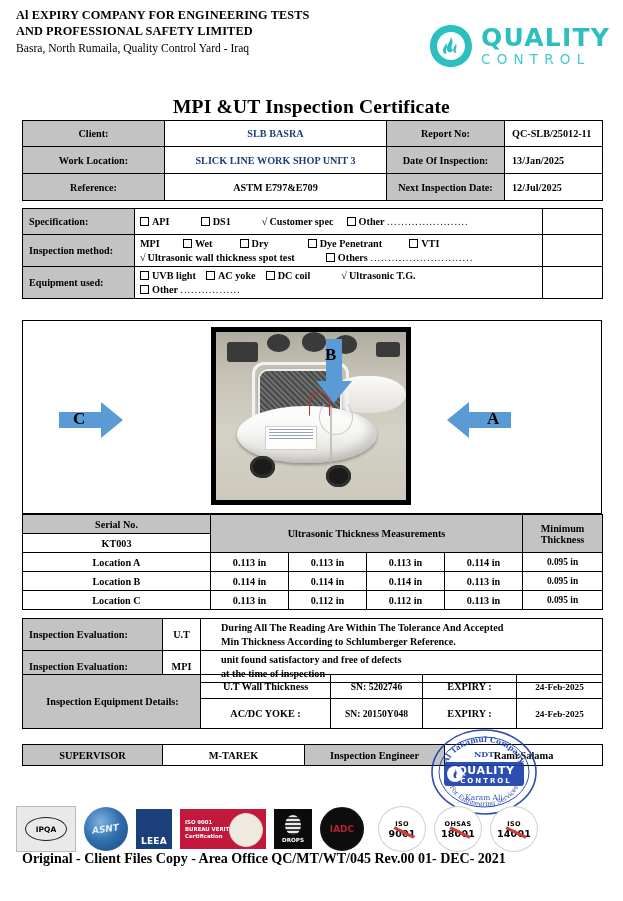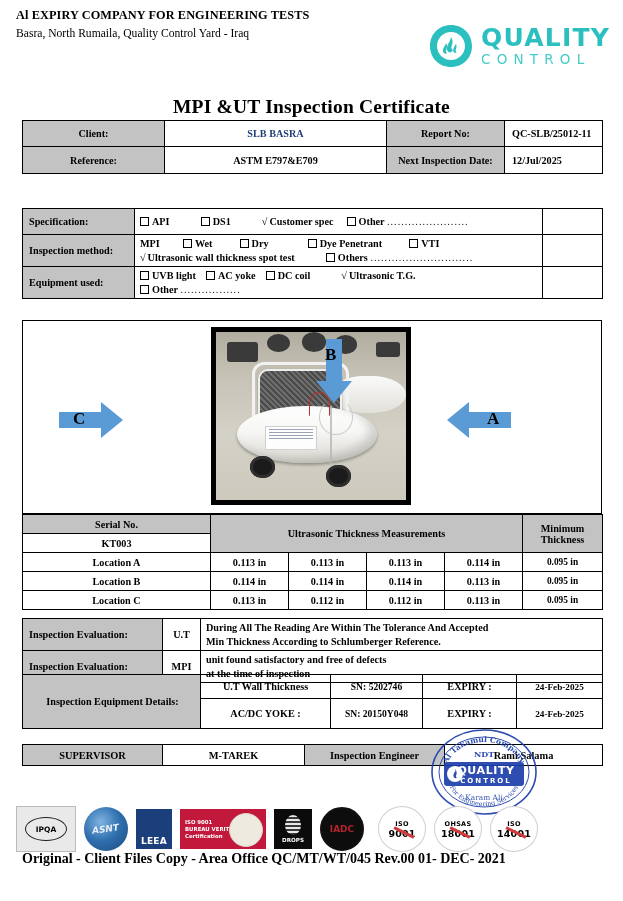--- a/index.html
+++ b/index.html
@@ -92,21 +92,21 @@
   
   #meas-table{left:22px;top:514px;width:580px;}
   #meas-table td{height:18px;font-size:10.2px;}
   .m-hdr{background:#c3c3c3;font-weight:bold;text-align:center;}
 
   
   #eval-table{left:22px;top:618px;width:580px;}
   #eval-table td{font-size:10.2px;}
   .ev-lbl{background:#c3c3c3;font-weight:bold;text-align:left;padding-left:6px !important;font-size:10.1px;}
   .ev-mid{background:#fff;font-weight:bold;text-align:center;}
-  .ev-txt{background:#fff;font-weight:bold;text-align:left;line-height:13.5px;padding:2px 5px !important;}
+  .ev-txt{background:#fff;font-weight:bold;text-align:left;line-height:13.5px;padding:2px 20px !important;}
 
   
   #equip-table{left:22px;top:674px;width:580px;}
   #equip-table td{font-size:10.2px;text-align:center;font-weight:bold;height:22px;}
   .eq-lbl{background:#c3c3c3;font-weight:bold;text-align:left;padding-left:6px !important;font-size:10.2px;}
 
   
   #sign-table{left:22px;top:744px;width:580px;}
   #sign-table td{height:20px;font-size:10.4px;}
   .sig-name{font-weight:bold;font-size:13px;text-align:center;}
@@ -142,20 +142,21 @@
   .footer-note{position:absolute;left:22px;top:851px;font-size:14px;font-weight:bold;white-space:nowrap;}
 </style>
 </head>
 <body>
 
 <div class="page">
 
   <div class="hdr">
     <div class="hdr-txt">
       <div class="hdr-l1">Al EXPIRY COMPANY FOR ENGINEERING TESTS</div>
+      <div class="hdr-l2">AND PROFESSIONAL SAFETY LIMITED</div>
       <div class="hdr-l3">Basra, North Rumaila, Quality Control Yard - Iraq</div>
     </div>
     <div class="logo">
       <div class="logo-mark">
         <svg width="44" height="44" viewBox="0 0 44 44">
           <path d="M22 1 C10 1 1 10 1 22 C1 34 10 43 22 43 C34 43 43 34 43 22 C43 10 34 1 22 1 Z
                    M22 8 C29.7 8 36 14.3 36 22 C36 29.7 29.7 36 22 36 C14.3 36 8 29.7 8 22 C8 14.3 14.3 8 22 8 Z" fill="#2cbfbf"></path>
           <path d="M22 13 C24.5 17 23.5 20 22.5 22.5 C22 24 23 25.5 24 26 C23 28 21 29 19.5 28 C17.5 26.8 17.5 24 18.5 21.5 C19.5 19 21.5 16.5 22 13 Z" fill="#2cbfbf"></path>
           <path d="M17.5 19 C18.5 22 17.8 24.5 17 26.5 C16.6 27.6 17.2 28.6 18 29 C16.9 30.2 15.5 30 14.6 28.8 C13.6 27.4 13.9 25.2 14.9 23.2 C15.7 21.6 17.1 20.5 17.5 19 Z" fill="#2cbfbf"></path>
           <path d="M27 19.5 C27.9 22 27.4 24.3 26.7 26 C26.4 26.9 26.9 27.8 27.6 28.2 C26.6 29.2 25.4 29 24.7 28 C23.9 26.8 24.2 24.9 25 23.2 C25.7 21.8 26.7 20.8 27 19.5 Z" fill="#2cbfbf"></path>
@@ -176,20 +177,26 @@
         <col style="width:222px">
         <col style="width:118px">
         <col style="width:98px">
       </colgroup>
     <tbody>
       <tr style="height:26px">
         <td class="lbl">Client:</td>
         <td class="val blue">SLB BASRA</td>
         <td class="lbl">Report No:</td>
         <td class="val" style="text-align:left;padding-left:7px">QC-SLB/25012-11</td>
+      </tr>
+      <tr style="height:27px">
+        <td class="lbl">Work Location:</td>
+        <td class="val blue">SLICK LINE WORK SHOP UNIT 3</td>
+        <td class="lbl">Date Of Inspection:</td>
+        <td class="val" style="text-align:left;padding-left:7px">13/Jan/2025</td>
       </tr>
       <tr style="height:27px">
         <td class="lbl">Reference:</td>
         <td class="val">ASTM E797&amp;E709</td>
         <td class="lbl">Next Inspection Date:</td>
         <td class="val" style="text-align:left;padding-left:7px">12/Jul/2025</td>
       </tr>
     </tbody>
   </table>
 

